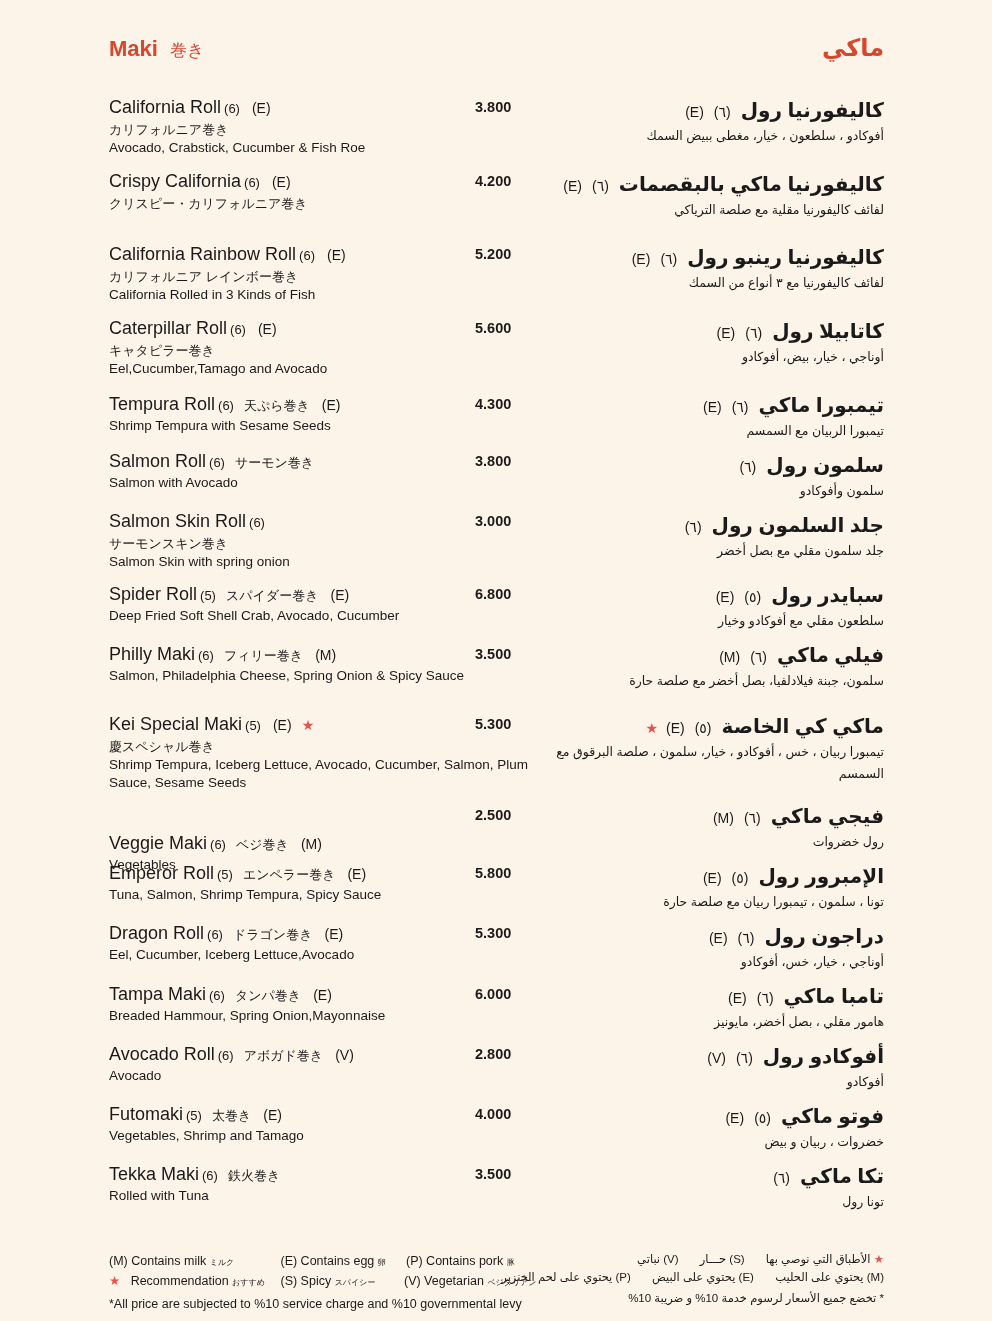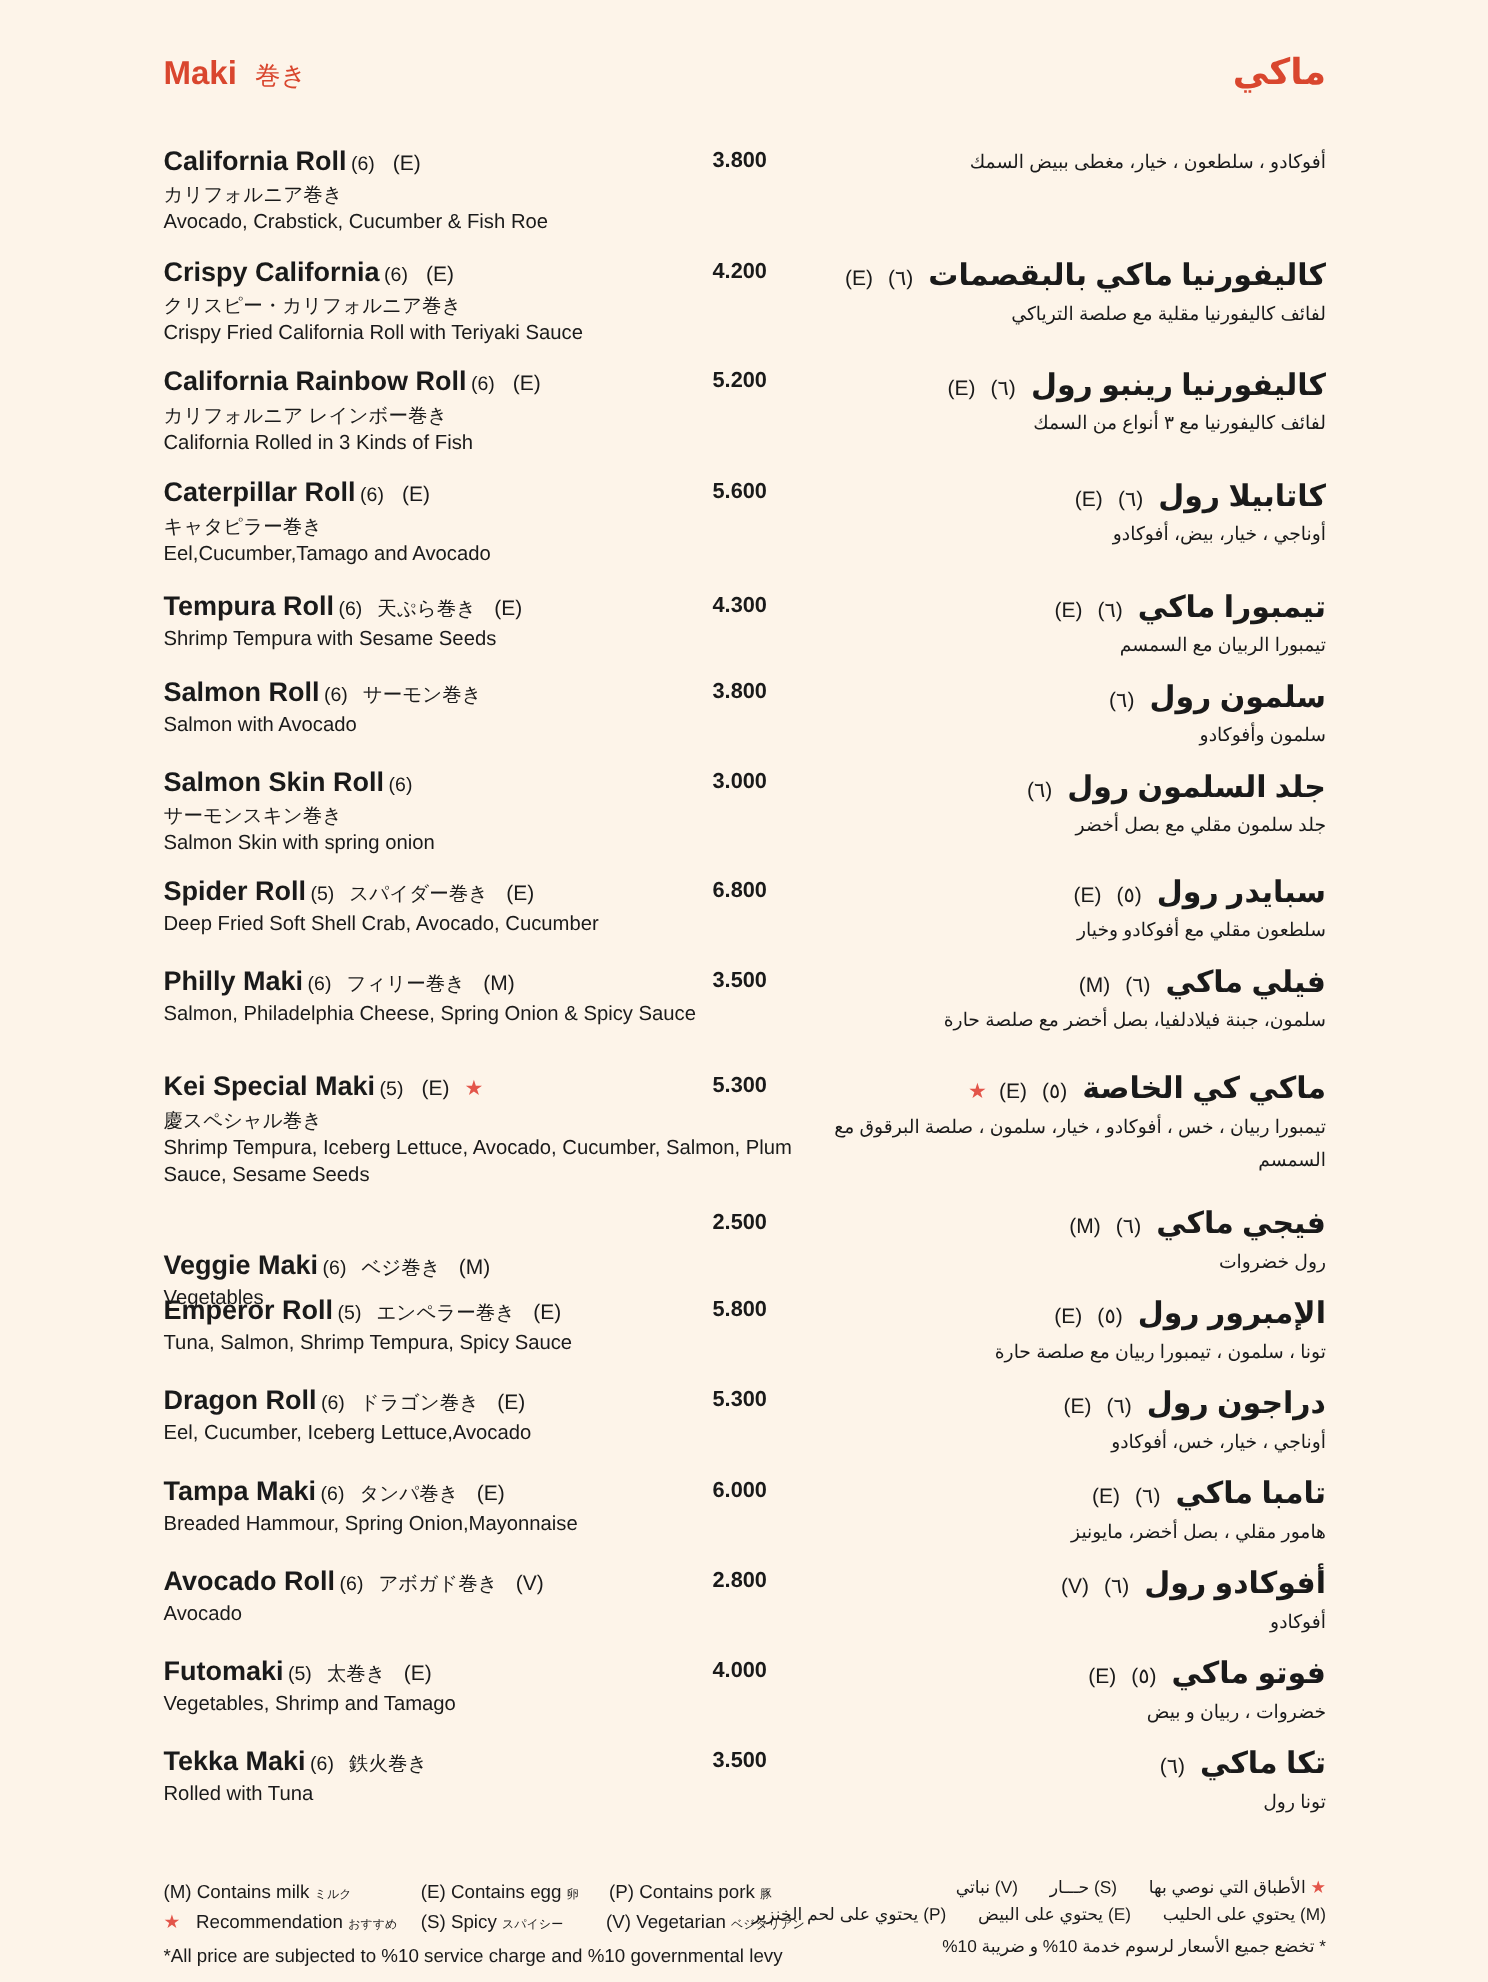--- a/index.html
+++ b/index.html
@@ -19,21 +19,21 @@
   .title-en .jp { font-size: 17px; font-weight: normal; }
   .title-ar {
     position: absolute; right: 108px; top: 34px;
     color: #d9462e; font-weight: bold; font-size: 24px;
     direction: rtl;
   }
   .item-en {
     position: absolute; left: 109px; width: 420px;
   }
   .item-en .line1 { font-size: 14px; white-space: nowrap; line-height: 22px; }
-  .item-en .name { font-weight: bold; font-size: 18px; margin-top: 45px; }
+  .item-en .name { font-weight: normal; font-size: 18px; margin-top: 45px; }
   .item-en .pcs { font-size: 13px; margin-left: 3px; }
   .item-en .jp { font-size: 13px; margin-left: 10px; }
   .item-en .tag { font-size: 14px; margin-left: 12px; }
   .item-en .star { color: #e3554a; font-size: 14px; margin-left: 10px; }
   .item-en .jpline { font-size: 13px; line-height: 19px; }
   .item-en .desc { font-size: 13.5px; line-height: 18px; }
   .price {
     position: absolute; left: 475px;
     font-weight: bold; font-size: 14.5px; line-height: 22px;
   }
@@ -72,26 +72,26 @@
 <div class="title-ar">ماكي</div>
 
 <div id="menu">
     <div class="item-en" style="top: 96px;">
       <div class="line1"><span class="name">California Roll</span><span class="pcs">(6)</span><span class="tag">(E)</span></div>
       <div class="jpline">カリフォルニア巻き</div>
       <div class="desc">Avocado, Crabstick, Cucumber &amp; Fish Roe</div>
     </div>
     <div class="price" style="top: 96px;">3.800</div>
     <div class="item-ar" style="top: 97px;">
+      <div class="line1"><span>كاليفورنيا رول</span><span class="pcs">(٦)</span><span class="tag">(E)</span></div>
       <div class="desc">أفوكادو ، سلطعون ، خيار، مغطى ببيض السمك</div>
     </div>
     <div class="item-en" style="top: 170px;">
       <div class="line1"><span class="name">Crispy California</span><span class="pcs">(6)</span><span class="tag">(E)</span></div>
       <div class="jpline">クリスピー・カリフォルニア巻き</div>
-      <div class="desc">Crispy Fried California Roll with Teriyaki Sauce</div>
     </div>
     <div class="price" style="top: 170px;">4.200</div>
     <div class="item-ar" style="top: 171px;">
       <div class="line1"><span>كاليفورنيا ماكي بالبقصمات</span><span class="pcs">(٦)</span><span class="tag">(E)</span></div>
       <div class="desc">لفائف كاليفورنيا مقلية مع صلصة الترياكي</div>
     </div>
     <div class="item-en" style="top: 243px;">
       <div class="line1"><span class="name">California Rainbow Roll</span><span class="pcs">(6)</span><span class="tag">(E)</span></div>
       <div class="jpline">カリフォルニア レインボー巻き</div>
       <div class="desc">California Rolled in 3 Kinds of Fish</div>

